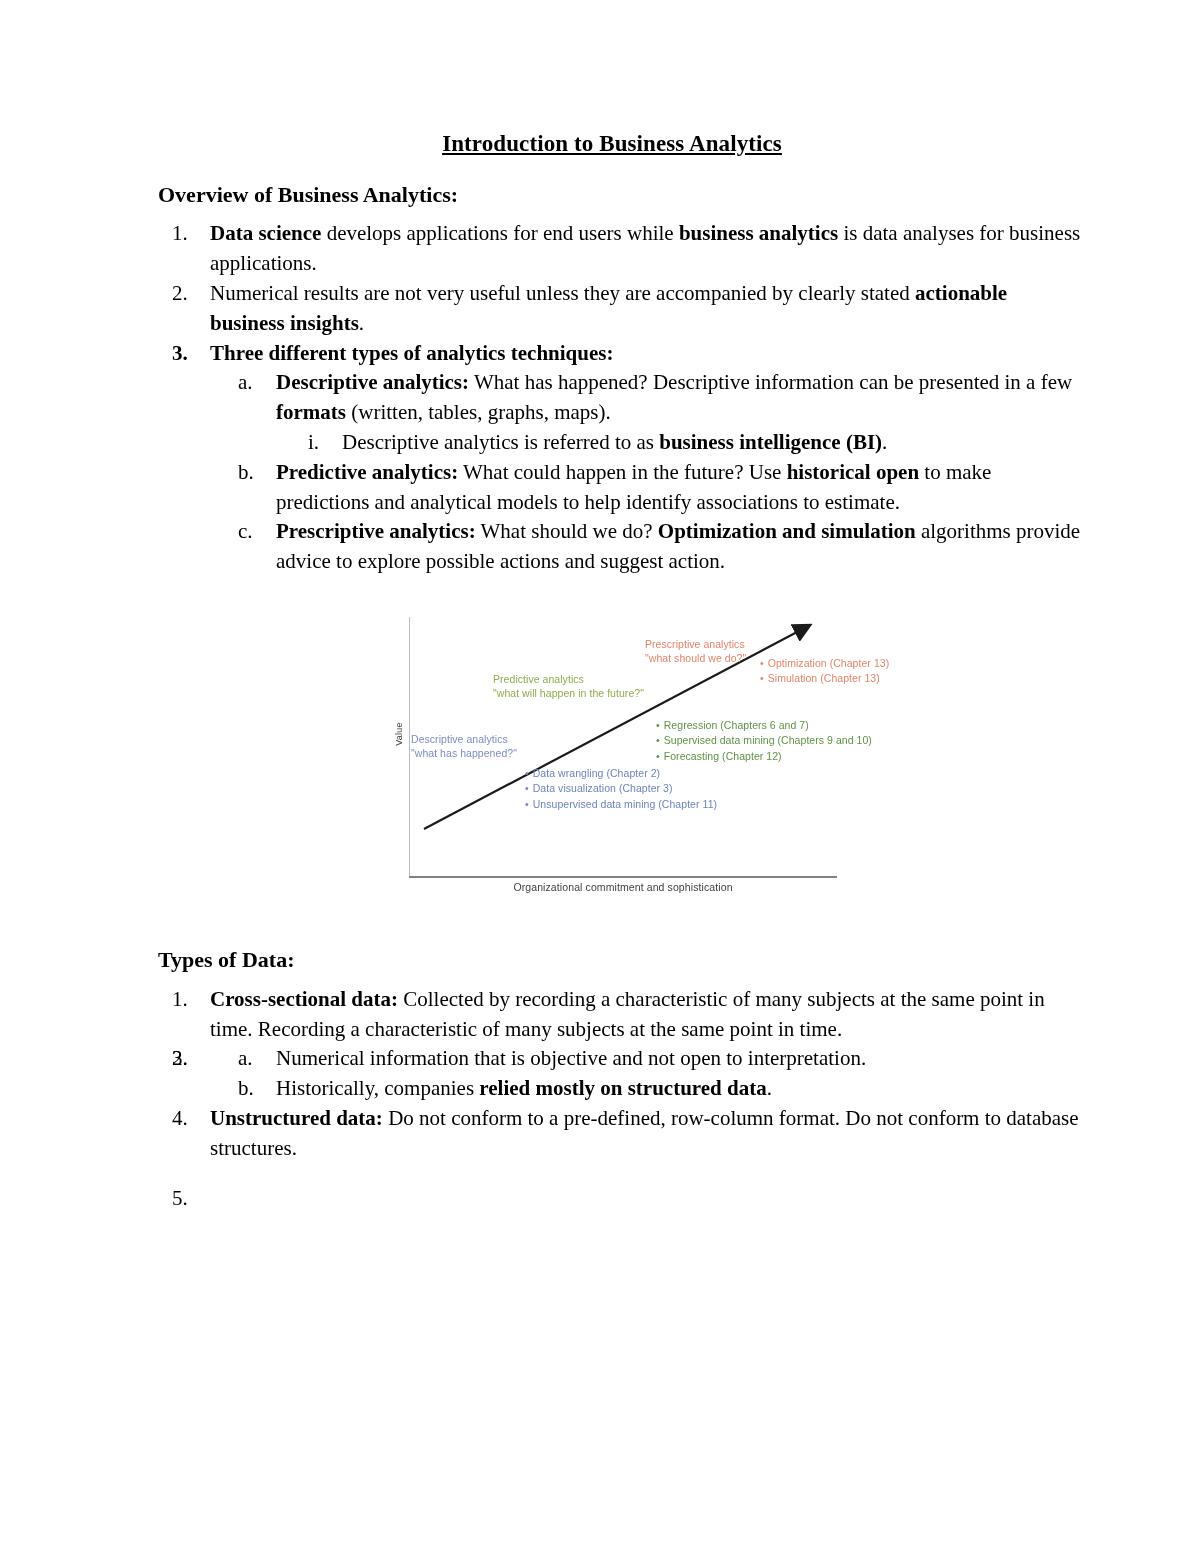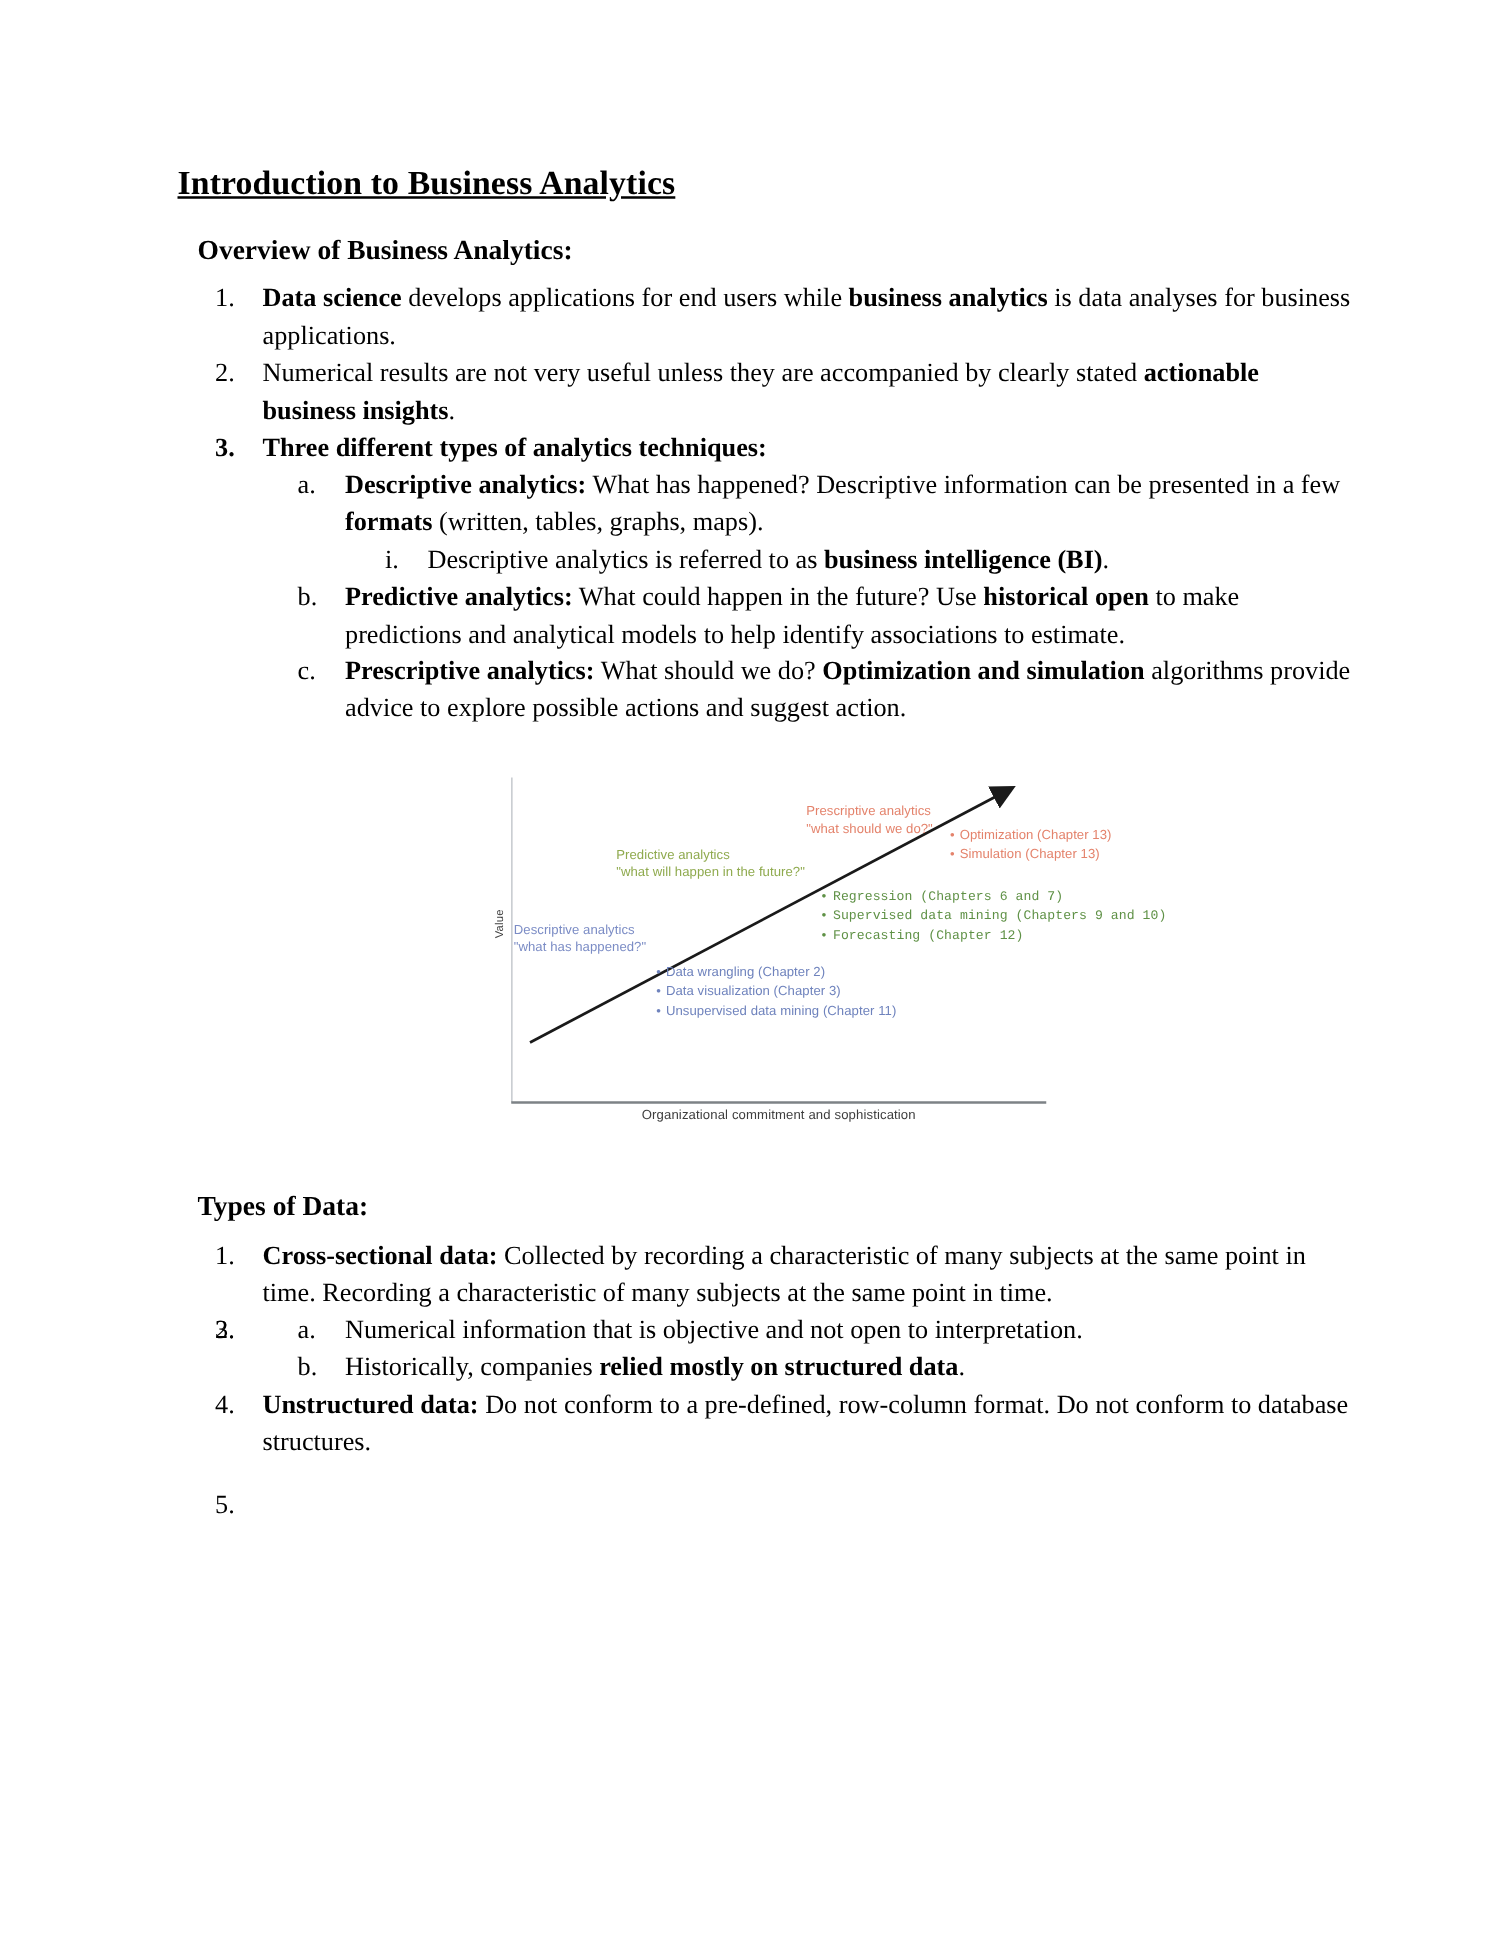--- a/index.html
+++ b/index.html
@@ -15,22 +15,23 @@
     position: relative;
     width: 1200px;
     height: 1553px;
     background: #ffffff;
     box-sizing: border-box;
     padding: 130px 118px 0 142px;
     overflow: hidden;
   }
 
   .doc-title {
+    text-align: center;
     font-weight: bold;
-    font-size: 27px;
+    font-size: 23px;
     text-decoration: underline;
     letter-spacing: 0.1px;
     margin: 0 0 22px 0;
     line-height: 1.25;
   }
 
   .section-heading {
     font-weight: bold;
     font-size: 22px;
     margin: 0 0 10px 16px;
@@ -167,21 +168,21 @@
   .fig-bullets .bl::before {
     content: "\2022";
     margin-right: 4px;
   }
 
   .lbl-prescriptive { left: 258px; top: 27px; color: #e4836c; }
   .lbl-predictive   { left: 106px; top: 62px; color: #8faa4e; }
   .lbl-descriptive  { left: 24px;  top: 122px; color: #7b8cc5; }
 
   .bul-prescriptive { left: 373px; top: 45px; color: #e4836c; }
-  .bul-predictive   { left: 269px; top: 95px; color: #5f9146; font-family: Liberation Mono, monospace; }
+  .bul-predictive   { left: 269px; top: 107px; color: #5f9146; }
   .bul-descriptive  { left: 138px; top: 155px; color: #6f83bd; }
 
   .spacer-before-types { height: 50px; }
 </style>
 </head>
 <body>
 
 <div class="page">
 
   <h1 class="doc-title">Introduction to Business Analytics</h1>

